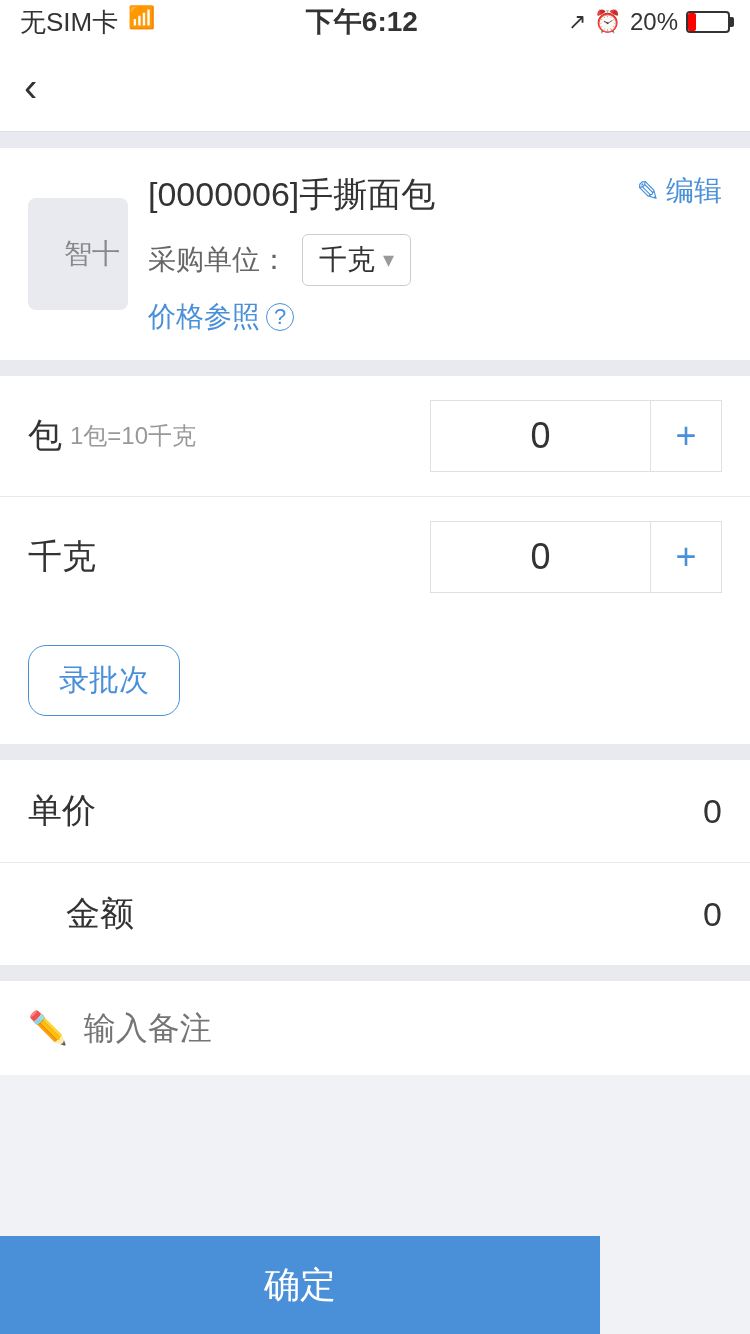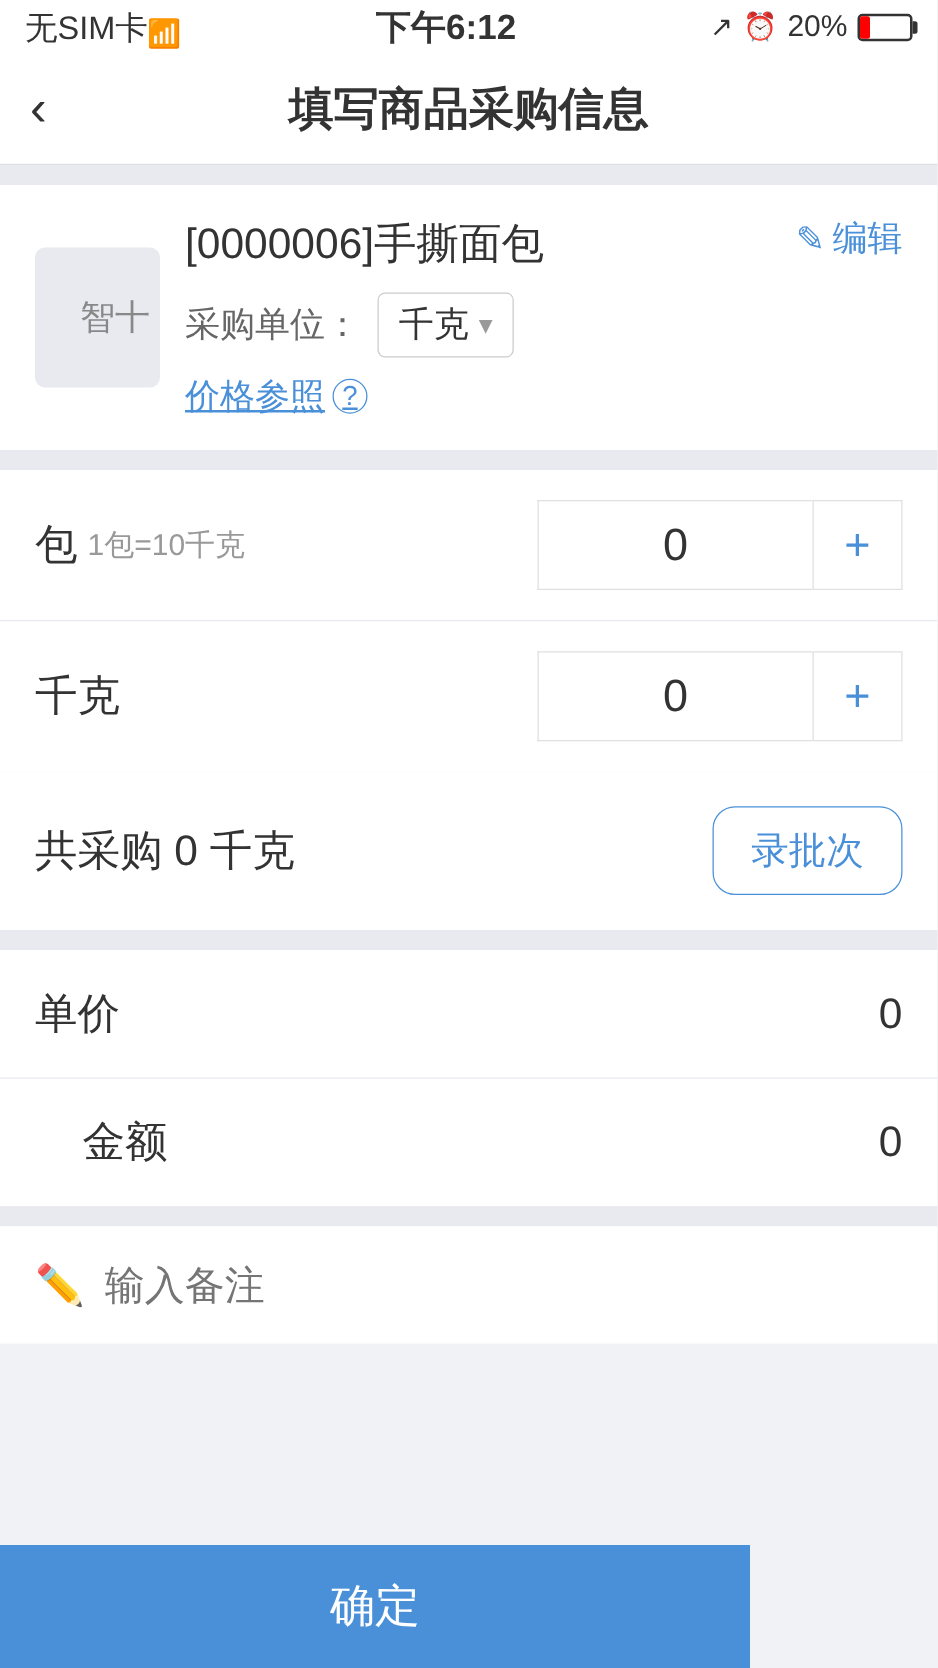--- a/index.html
+++ b/index.html
@@ -18,21 +18,21 @@
       width: 750px;
       height: 44px;
       background: #fff;
       display: flex;
       align-items: center;
       justify-content: space-between;
       padding: 0 20px;
       font-size: 26px;
       font-weight: 500;
     }
-    .status-left { display: flex; align-items: flex-end; }
+    .status-left { display: flex; align-items: flex-start; gap: 10px; }
     .status-right { display: flex; align-items: center; gap: 8px; }
     .battery-icon {
       width: 44px; height: 22px;
       border: 2px solid #333;
       border-radius: 4px;
       position: relative;
       display: flex; align-items: center;
     }
     .battery-fill {
       width: 20%;
@@ -283,41 +283,40 @@
     <span style="font-size:24px;">20%</span>
     <div class="battery-icon">
       <div class="battery-fill"></div>
       <div class="battery-tip"></div>
     </div>
   </div>
 </div>
 
 <div class="nav-bar">
   <span class="nav-back">‹</span>
-  <span class="nav-title">填写商品采购信息</span>
 </div>
 
 <div class="section-divider"></div>
 
 <div class="product-card">
   <div class="product-image">
     <span style="font-size:28px;color:#888;">智十</span>
   </div>
   <div class="product-info">
     <div class="product-name">
       <span>[0000006]</span><span>手撕面包</span>
     </div>
     <div class="product-unit-row">
       <span class="product-unit-label">采购单位：</span>
       <div class="unit-selector">
         <span>千克</span>
         <span class="unit-dropdown-arrow">▾</span>
       </div>
     </div>
-    <div class="price-ref" style="margin-top:12px;text-decoration:underline;">
+    <div class="price-ref" style="margin-top:12px;">
       <span>价格参照</span>
       <span style="width:28px;height:28px;border:1px solid #4a90d9;border-radius:50%;display:inline-flex;align-items:center;justify-content:center;font-size:22px;">?</span>
     </div>
   </div>
   <div class="product-right">
     <div class="product-edit">
       <span>✎</span>
       <span>编辑</span>
     </div>
   </div>
@@ -341,23 +340,20 @@
     <span class="input-label">千克</span>
     <div class="input-spacer"></div>
     <div class="qty-input-wrapper">
       <input class="qty-input" type="text" value="0" style="">
       <div class="qty-plus">+</div>
     </div>
   </div>
 </div>
 
 <div class="total-row">
-  <div style="font-size:34px;color:#333;">
-    <span>共采购</span>&nbsp;<span>0</span>&nbsp;<span>千克</span>
-  </div>
   <button class="record-btn">录批次</button>
 </div>
 
 <div class="section-divider"></div>
 
 <div class="price-section">
   <div class="price-row">
     <span class="price-label">单价</span>
     <span class="price-value">0</span>
   </div>

